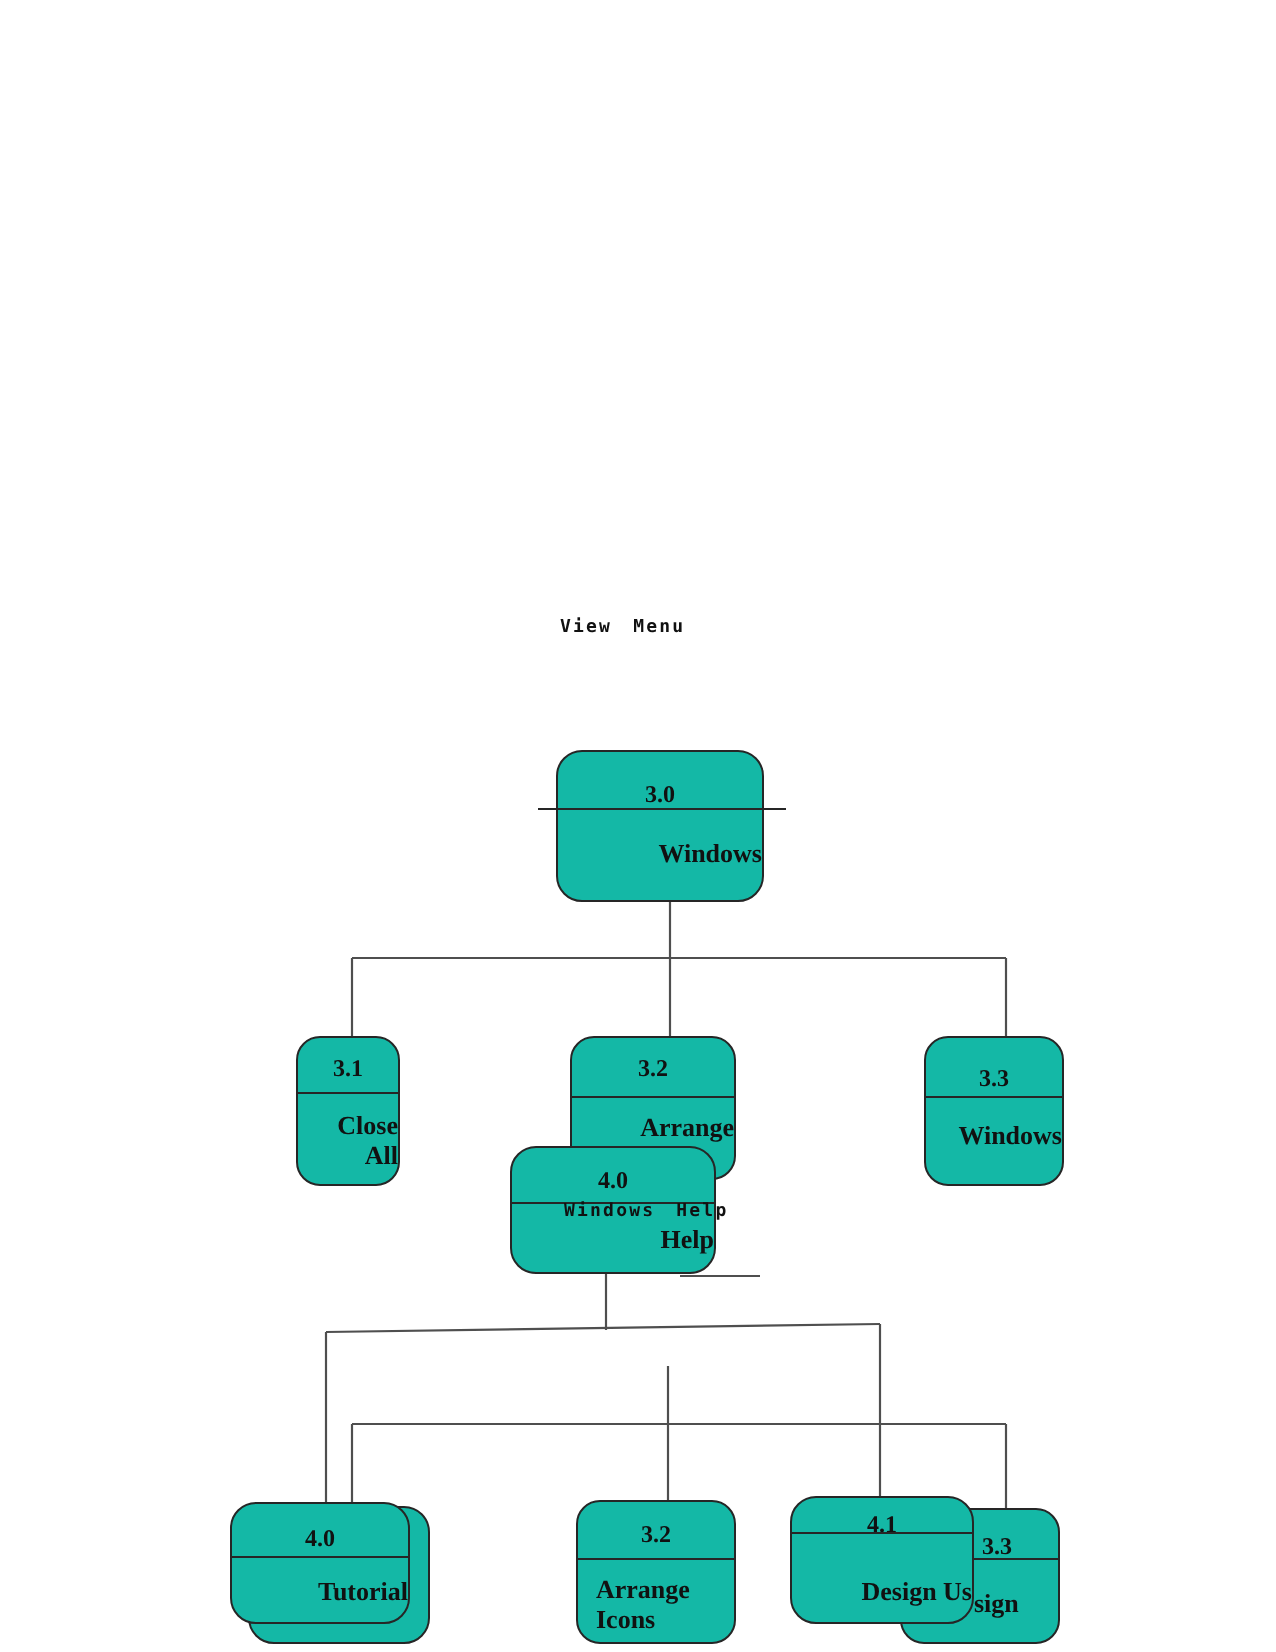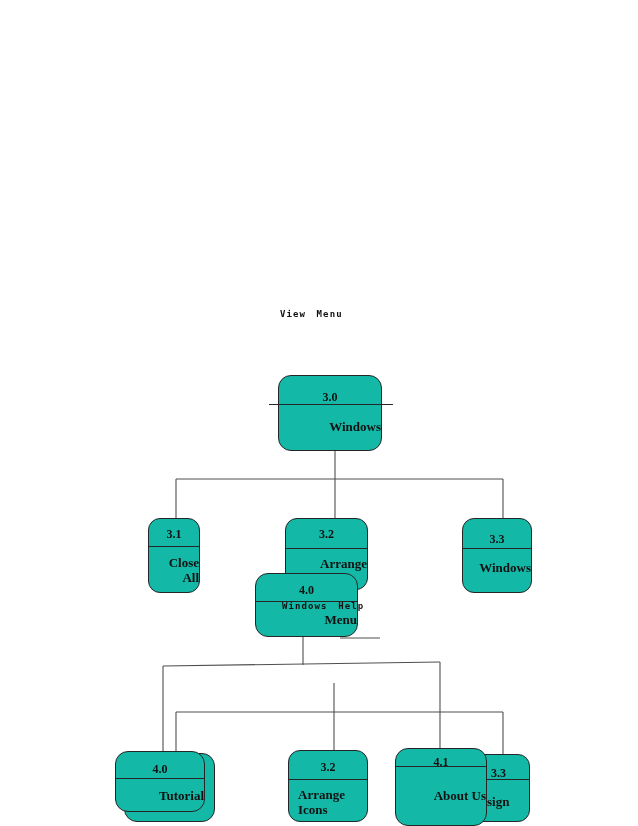--- a/index.html
+++ b/index.html
@@ -56,21 +56,21 @@
   #b-arrange-icons{left:288px;top:750px;width:80px;height:72px;border-radius:12px;}
   #b-arrange-icons .divider{top:28px;}
   #b-arrange-icons .num{top:9px;}
   #b-arrange-icons .label{top:36px;text-align:left;left:9px;}
 
   #b-design-partial{left:450px;top:754px;width:80px;height:68px;border-radius:12px;z-index:10;}
   #b-design-partial .divider{top:24px;}
   #b-design-partial .num{left:40px;right:auto;text-align:left;top:11px;}
   #b-design-partial .label{left:36px;right:auto;text-align:right;top:39px;}
 
-  #b-about-us{left:395px;top:748px;width:92px;height:78px;z-index:12;}
+  #b-about-us{left:395px;top:748px;width:92px;height:64px;z-index:12;}
   #b-about-us .divider{top:17px;}
   #b-about-us .num{top:6px;}
   #b-about-us .label{top:39px;}
 
   #title-view{left:280px;top:309px;}
   #title-windows{left:282px;top:601px;}
 </style>
 </head>
 <body>
 
@@ -115,21 +115,21 @@
 
   <div class="node" id="b-design">
     <div class="num">3.3</div>
     <div class="divider"></div>
     <div class="label">Windows</div>
   </div>
 
   <div class="node" id="b-help">
     <div class="num">4.0</div>
     <div class="divider"></div>
-    <div class="label">Menu</div>
+    <div class="label">Help</div>
   </div>
 
   <div class="node" id="b-tutorial-shadow"></div>
 
   <div class="node" id="b-tutorial">
     <div class="num">4.0</div>
     <div class="divider"></div>
     <div class="label">Tutorial</div>
   </div>
 
@@ -142,19 +142,19 @@
 
   <div class="node" id="b-design-partial">
     <div class="num">3.3</div>
     <div class="divider"></div>
     <div class="label">sign</div>
   </div>
 
   <div class="node" id="b-about-us">
     <div class="num">4.1</div>
     <div class="divider"></div>
-    <div class="label">About Us</div>
+    <div class="label">Design Us</div>
   </div>
 
   <div class="diagram-title" id="title-view">View Menu</div>
   <div class="diagram-title" id="title-windows">Windows Help</div>
 
 </div>
 
 </body></html>

